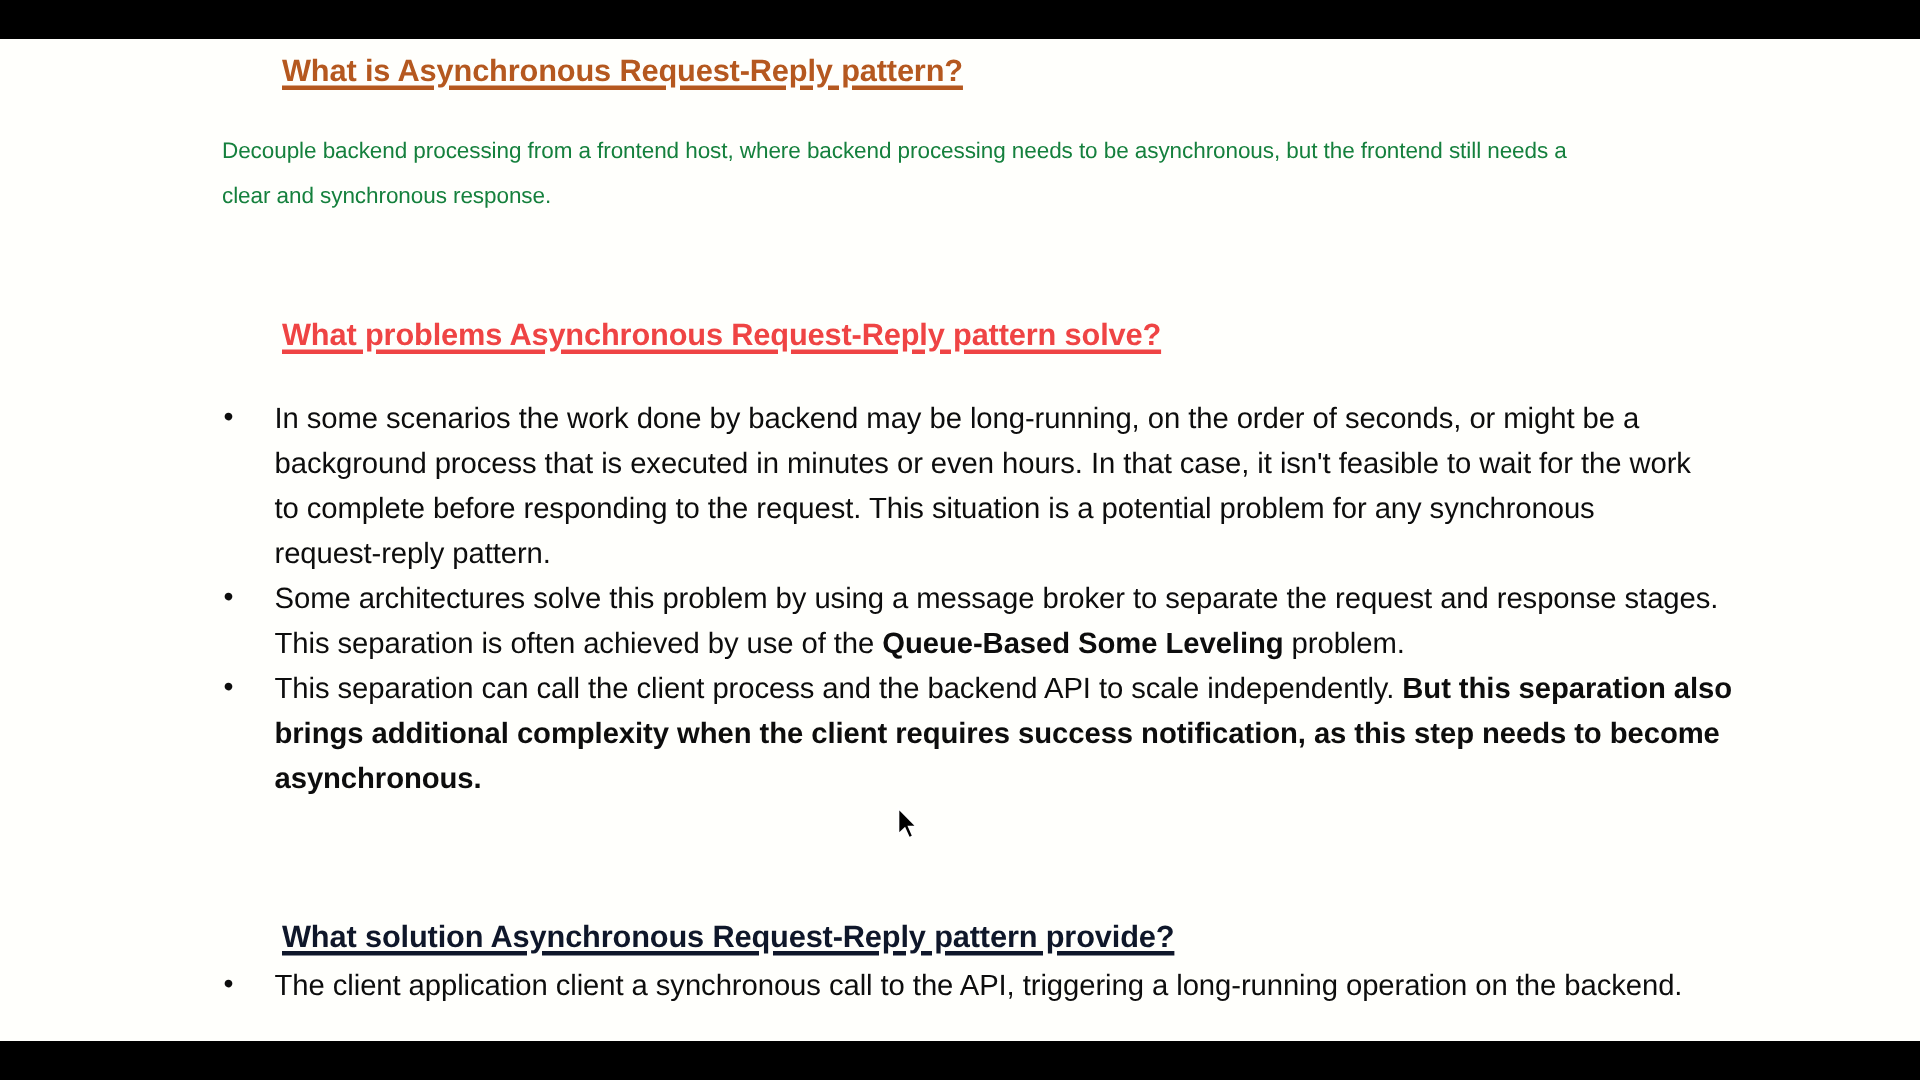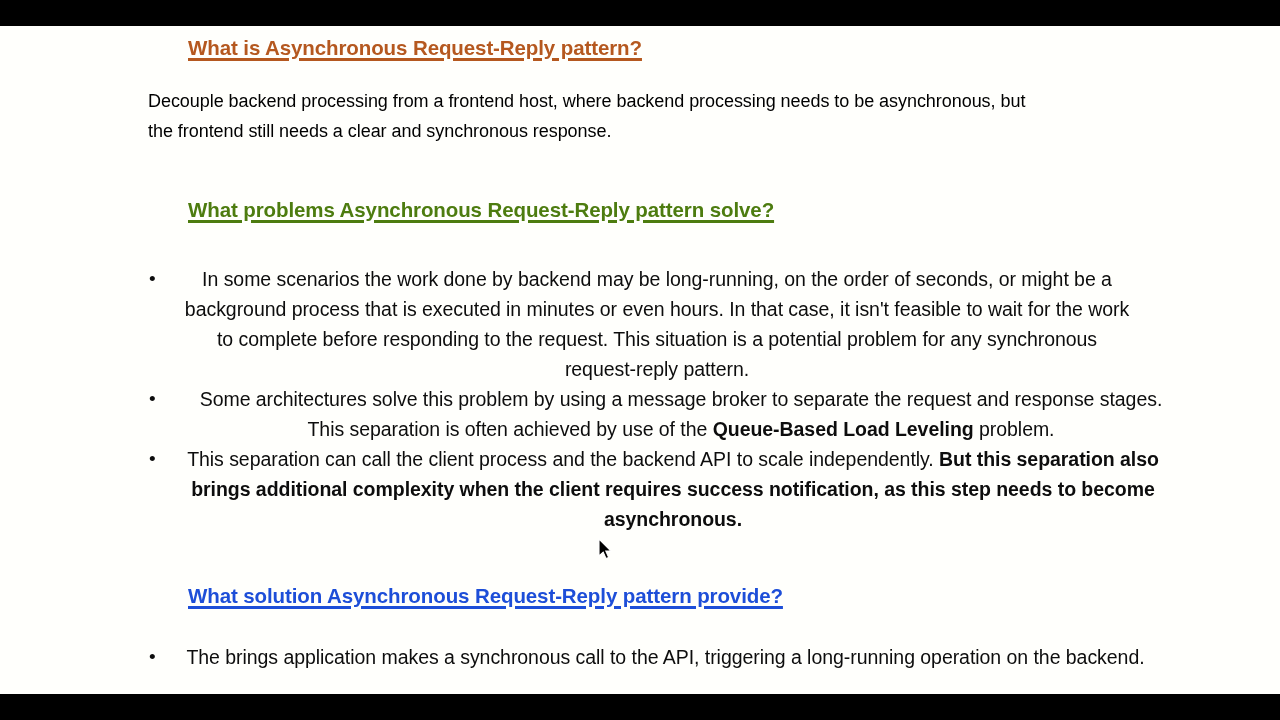--- a/index.html
+++ b/index.html
@@ -65,30 +65,30 @@
     white-space: nowrap;
     line-height: 1.15;
     margin-left: 40px;
   }
   .heading .u {
     text-decoration: underline;
     text-decoration-thickness: 2.5px;
     text-underline-offset: 3px;
   }
   .heading-brown { color: #b5581f; top: 10px; }
-  .heading-red   { color: #4d7c0f; top: 172px; }
-  .heading-green { color: #1d4ed8; top: 558px; }
+  .heading-red   { color: #ef4444; top: 186px; }
+  .heading-green { color: #0f172a; top: 587px; }
 
   
   .para {
     position: absolute;
     left: 148px;
     width: 900px;
-    color: #000000;
-    font-size: 18px;
+    color: #15803d;
+    font-size: 15px;
     line-height: 30px;
     letter-spacing: -0.05px;
   }
   .para-intro { top: 60px; }
 
   
   .bullet-list {
     position: absolute;
     left: 148px;
     width: 1000px;
@@ -108,21 +108,21 @@
   .bullet-marker {
     position: absolute;
     left: 1px;
     top: 0;
     width: 14px;
     text-align: left;
     font-size: 19px;
     line-height: 30px;
     color: #0d0d0d;
   }
-  .bullet-text { display: block; text-align: center; }
+  .bullet-text { display: block; }
   .bold { font-weight: bold; }
 
   .w-1 { width: 948px; }
   .w-2 { width: 996px; }
   .w-3 { width: 980px; }
   .w-4 { width: 965px; }
 
   
   .cursor {
     position: absolute;
@@ -155,38 +155,38 @@
 
       <div class="bullet-list bullets-problems">
 
         <div class="bullet-item w-1">
           <span class="bullet-marker">•</span>
           <span class="bullet-text"><span>In some scenarios the work done by backend may be long-running, on the order of seconds, or might be a background process that is executed in minutes or even hours. In that case, it isn't feasible to wait for the work to complete before responding to the request. This situation is a potential problem for any synchronous request-reply pattern.</span></span>
         </div>
 
         <div class="bullet-item w-2">
           <span class="bullet-marker">•</span>
-          <span class="bullet-text"><span>Some architectures solve this problem by using a message broker to separate the request and response stages. This separation is often achieved by use of the </span><span class="bold">Queue-Based Load Leveling</span><span> problem.</span></span>
+          <span class="bullet-text"><span>Some architectures solve this problem by using a message broker to separate the request and response stages. This separation is often achieved by use of the </span><span class="bold">Queue-Based Some Leveling</span><span> problem.</span></span>
         </div>
 
         <div class="bullet-item w-3">
           <span class="bullet-marker">•</span>
           <span class="bullet-text"><span>This separation can call the client process and the backend API to scale independently. </span><span class="bold">But this separation also brings additional complexity when the client requires success notification, as this step needs to become asynchronous.</span></span>
         </div>
 
       </div>
 
       <div class="heading heading-green">
         <span class="u">What solution Asynchronous Request-Reply pattern provide?</span>
       </div>
 
       <div class="bullet-list bullets-solution">
         <div class="bullet-item w-4">
           <span class="bullet-marker">•</span>
-          <span class="bullet-text"><span>The brings application makes a synchronous call to the API, triggering a long-running operation on the backend.</span></span>
+          <span class="bullet-text"><span>The client application client a synchronous call to the API, triggering a long-running operation on the backend.</span></span>
         </div>
       </div>
 
     </div>
   </div>
 
   <div class="letterbox-bottom"></div>
 
   <div class="cursor">
     <svg width="16" height="24" viewBox="0 0 16 24" xmlns="http://www.w3.org/2000/svg">

